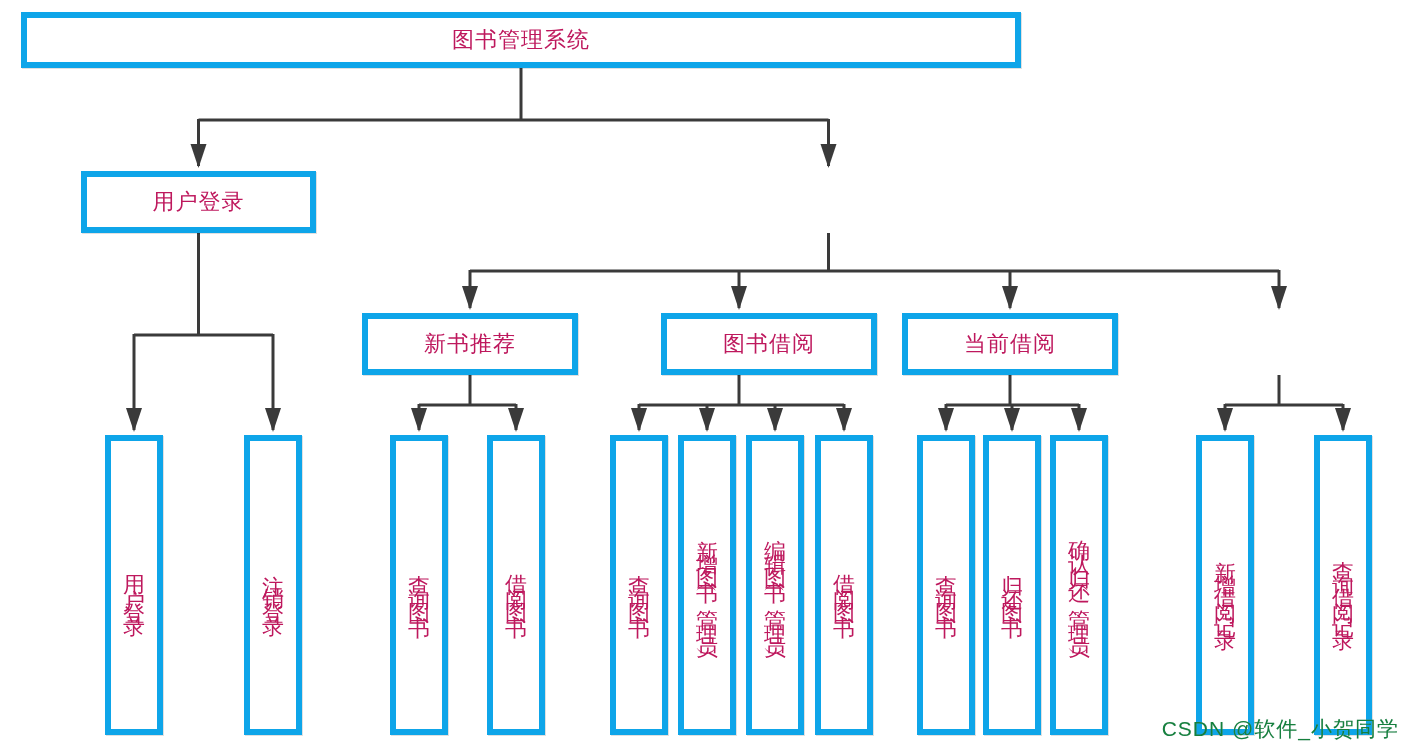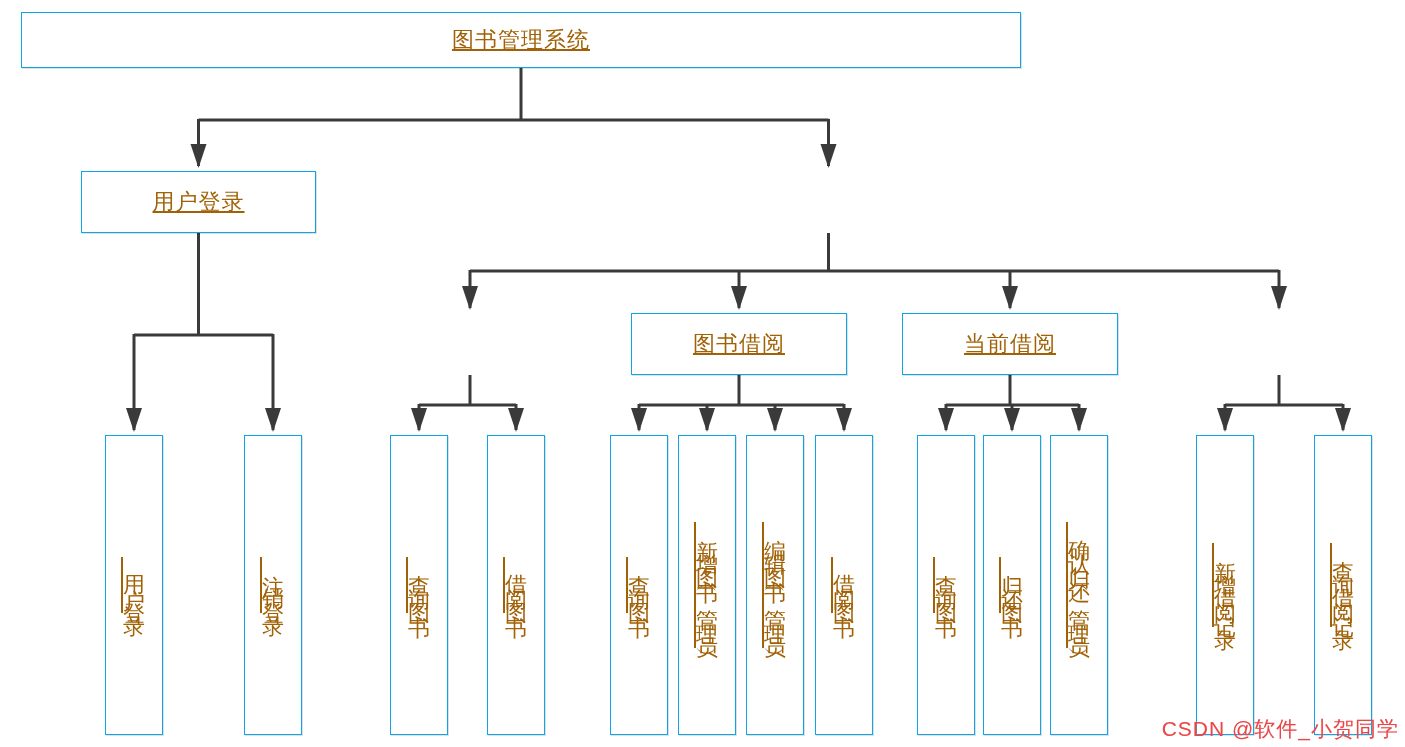--- a/index.html
+++ b/index.html
@@ -19,47 +19,46 @@
     position: absolute;
     left: 0; top: 0;
     width: 1405px;
     height: 747px;
     pointer-events: none;
   }
   .node {
     position: absolute;
     box-sizing: border-box;
     background: #ffffff;
-    border: 1px solid #0ea5e9;
+    border: 6px solid #0ea5e9;
     display: flex;
     align-items: center;
     justify-content: center;
-    color: #a16207;
+    color: #be185d;
     font-size: 22px;
     letter-spacing: 1px;
     box-shadow: 1px 1px 0 rgba(0,0,0,0.12);
-    text-decoration: underline;
   }
   .node-root   { left: 21px;  top: 12px;  width: 1000px; height: 56px; }
   .node-l2     { top: 171px; width: 235px; height: 62px; }
   .node-l3     { top: 313px; width: 216px; height: 62px; }
   .leaf        { top: 435px; width: 58px;  height: 300px; }
   .leaf .vtxt {
     writing-mode: vertical-rl;
     letter-spacing: 14px;
     font-size: 22px;
     line-height: 1;
     white-space: nowrap;
   }
   .watermark {
     position: absolute;
     right: 6px;
     bottom: 4px;
     font-size: 21px;
-    color: #ef4444;
+    color: #15803d;
     letter-spacing: 1px;
     text-shadow: 0 0 1px rgba(180,180,200,0.4);
   }
 </style>
 </head>
 <body>
 
 <div class="canvas">
 
   <svg class="connectors" viewBox="0 0 1405 747" xmlns="http://www.w3.org/2000/svg">
@@ -113,21 +112,24 @@
   </svg>
 
   <div class="node node-root">
     <span>图书管理系统</span>
   </div>
 
   <div class="node node-l2" style="left:81px;">
     <span>用户登录</span>
   </div>
 
-  <div class="node node-l3" style="left:631px;text-align:center;">
+  <div class="node node-l3" style="left:362px;">
+    <span>新书推荐</span>
+  </div>
+  <div class="node node-l3" style="left:661px;text-align:center;">
     <span>图书借阅</span>
   </div>
   <div class="node node-l3" style="left:902px;">
     <span>当前借阅</span>
   </div>
 
   <div class="node leaf" style="left:105px;">
     <span class="vtxt">用户登录</span>
   </div>
   <div class="node leaf" style="left:244px;">

